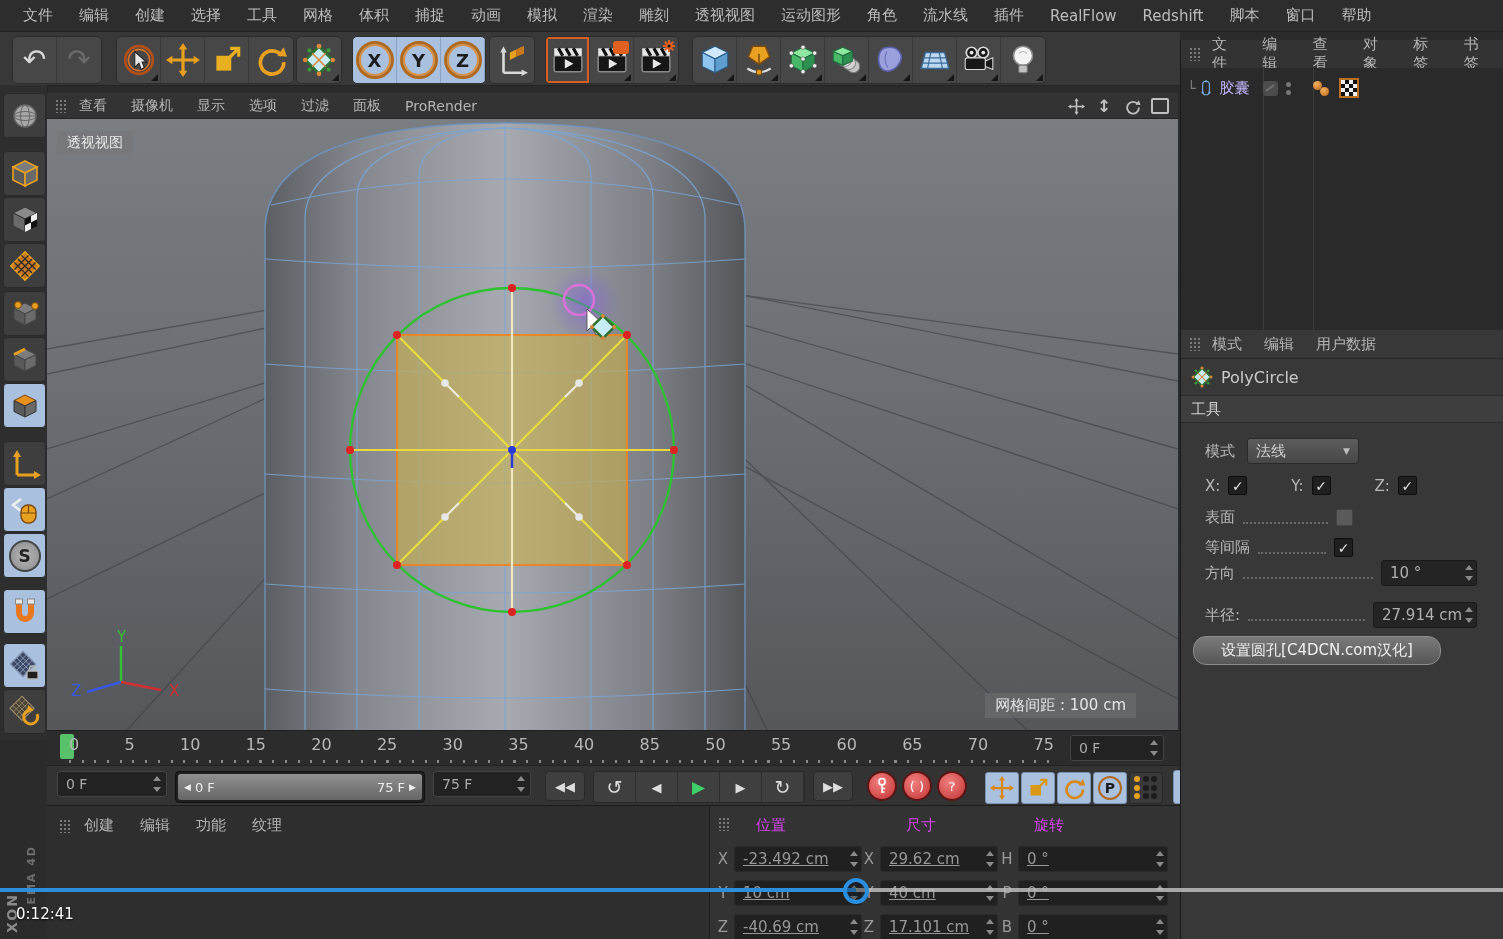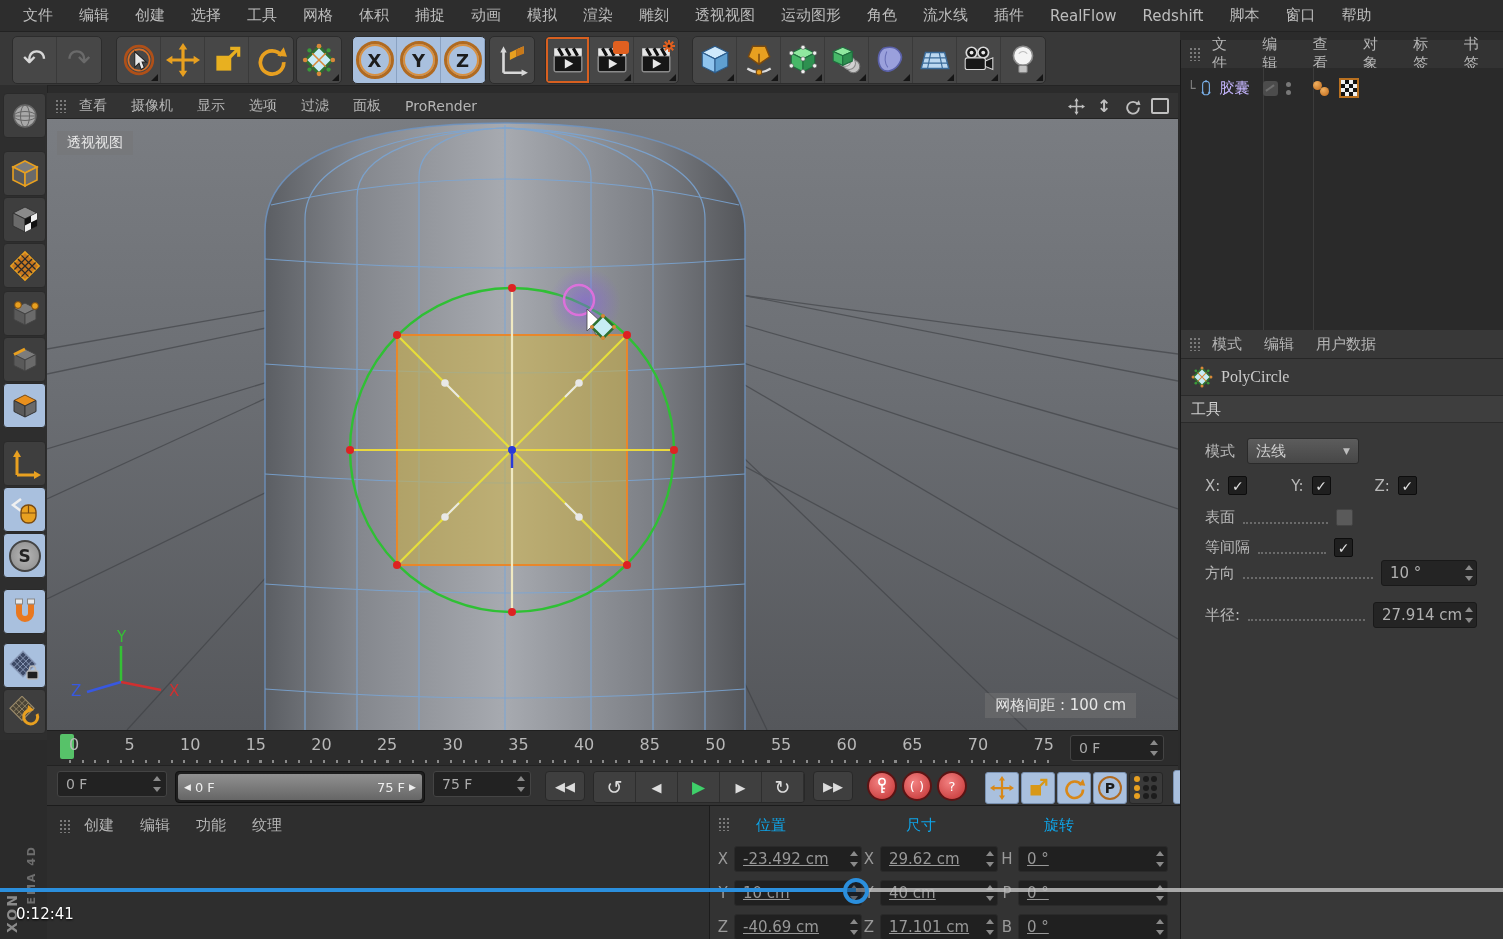--- a/index.html
+++ b/index.html
@@ -94,21 +94,21 @@
   
   #materials{left:47px;top:805px;width:663px;height:134px;background:#2e2e2e;border-right:1px solid #1c1c1c;
              border-top:1px solid #1c1c1c;box-sizing:border-box;}
   #materials .menus{display:flex;align-items:center;gap:0;padding:10px 0 0 12px;}
   #materials .mi{padding:0 13px;color:#b5b5b5;font-size:15px;}
   #watermark{left:0;top:740px;width:47px;height:199px;background:#2b2b2b;overflow:hidden;}
   .wm{position:absolute;writing-mode:vertical-rl;transform:rotate(180deg);color:#8a8a8a;
       font-weight:bold;letter-spacing:2px;}
   #coords{left:710px;top:805px;width:470px;height:134px;background:#333;border-top:1px solid #1c1c1c;
           box-sizing:border-box;}
-  #coords .hdr{position:absolute;top:10px;color:#0ea5e9;font-size:15px;}
+  #coords .hdr{position:absolute;top:10px;color:#d946ef;font-size:15px;}
   .crow{position:absolute;display:flex;align-items:center;gap:4px;}
   .caxis{color:#9a9a9a;font-size:15px;width:14px;text-align:center;}
   .cfield{background:#202020;border:1px solid #2a2a2a;border-radius:3px;height:26px;color:#989898;
           font-size:15px;display:flex;align-items:center;padding:0 2px 0 8px;box-sizing:border-box;}
   .cfield .val{flex:1;text-decoration:underline;}
   
   #rightpanel{left:1180px;top:40px;width:323px;height:899px;background:#333;border-left:1px solid #1a1a1a;
               box-sizing:border-box;}
   .pmenus{display:flex;align-items:center;height:28px;padding-left:8px;border-bottom:1px solid #262626;}
   .pmenus .mi{padding:0 11px;color:#b5b5b5;font-size:15px;}
@@ -121,21 +121,21 @@
   .visbox::after{content:"";position:absolute;left:2px;top:6px;width:10px;height:2px;background:#6e6e6e;
                  transform:rotate(-35deg);}
   .visdots{display:flex;flex-direction:column;gap:3px;margin-left:8px;}
   .visdots i{width:5px;height:5px;border-radius:50%;background:#787878;}
   .tagballs{margin-left:22px;display:flex;}
   .tagballs i{width:9px;height:9px;border-radius:50%;background:radial-gradient(circle at 35% 30%,#f0b060,#c06818);}
   .tagballs i:last-child{margin-left:-2px;margin-top:6px;}
   .checker{width:16px;height:16px;margin-left:10px;border:2px solid #b87020;
            background:conic-gradient(#111 0 25%,#eee 0 50%,#111 0 75%,#eee 0);background-size:8px 8px;}
   #attrpanel{position:absolute;left:0;top:290px;width:100%;bottom:0;background:#383838;}
-  #attrtitle{display:flex;align-items:center;gap:8px;height:36px;padding-left:10px;color:#cbcbcb;font-size:16px;font-family:Liberation Serif, serif;}
+  #attrtitle{display:flex;align-items:center;gap:8px;height:36px;padding-left:10px;color:#cbcbcb;font-size:16px;}
   #attrtitle svg{width:22px;height:22px;}
   #attrsection{height:26px;line-height:26px;background:#3e3e3e;border-top:1px solid #2a2a2a;
                border-bottom:1px solid #2a2a2a;padding-left:10px;color:#cfcfcf;font-size:15px;}
   .arow{position:absolute;left:24px;right:26px;display:flex;align-items:center;}
   .alabel{color:#b8b8b8;font-size:15px;flex:0 0 auto;}
   .leader{flex:1;border-bottom:2px dotted #6a6a6a;margin:0 8px;height:10px;}
   .chk{width:17px;height:17px;background:#1f1f1f;border:1px solid #0d0d0d;border-radius:2px;color:#e0e0e0;
        font-size:14px;display:flex;align-items:center;justify-content:center;flex:0 0 auto;}
   .chk.off{background:#5a5a5a;border-color:#444;width:15px;height:15px;}
   .afield{background:#242424;border:1px solid #191919;border-radius:3px;height:26px;color:#b0b0b0;
@@ -861,21 +861,21 @@
 
 <div id="watermark" class="abs">
   <span class="wm" style="left:4px;bottom:6px;font-size:14px">XON</span>
   <span class="wm" style="left:25px;bottom:34px;font-size:11px;color:#6e6e6e">EMA 4D</span>
 </div>
 
 <div id="coords" class="abs">
   <span class="grip abs" style="left:8px;top:11px"></span>
   <span class="hdr" style="left:46px">位置</span>
   <span class="hdr" style="left:196px">尺寸</span>
-  <span class="hdr" style="left:334px">旋转</span>
+  <span class="hdr" style="left:324px">旋转</span>
 
   <div class="crow" style="left:6px;top:40px">
     <span class="caxis">X</span>
     <span class="cfield" style="width:128px">
         <span class="val">-23.492 cm</span>
         <span class="spin"></span>
       </span>
   </div>
   <div class="crow" style="left:6px;top:74px">
     <span class="caxis">Y</span>
@@ -1027,19 +1027,20 @@
 
     <div class="arow" style="top:272px">
       <span class="alabel">半径:</span>
       <span class="leader"></span>
       <span class="afield" style="width:104px">
         <span class="val">27.914 cm</span>
         <span class="spin"></span>
       </span>
     </div>
 
+    <div id="applybtn" style="top:306px">设置圆孔[C4DCN.com汉化]</div>
   </div>
 </div>
 
 <div id="progress-blue" class="abs"></div>
 <div id="progress-gray" class="abs"></div>
 <div id="progress-handle" class="abs"></div>
 <div id="timestamp" class="abs">0:12:41</div>
 
 </body></html>

